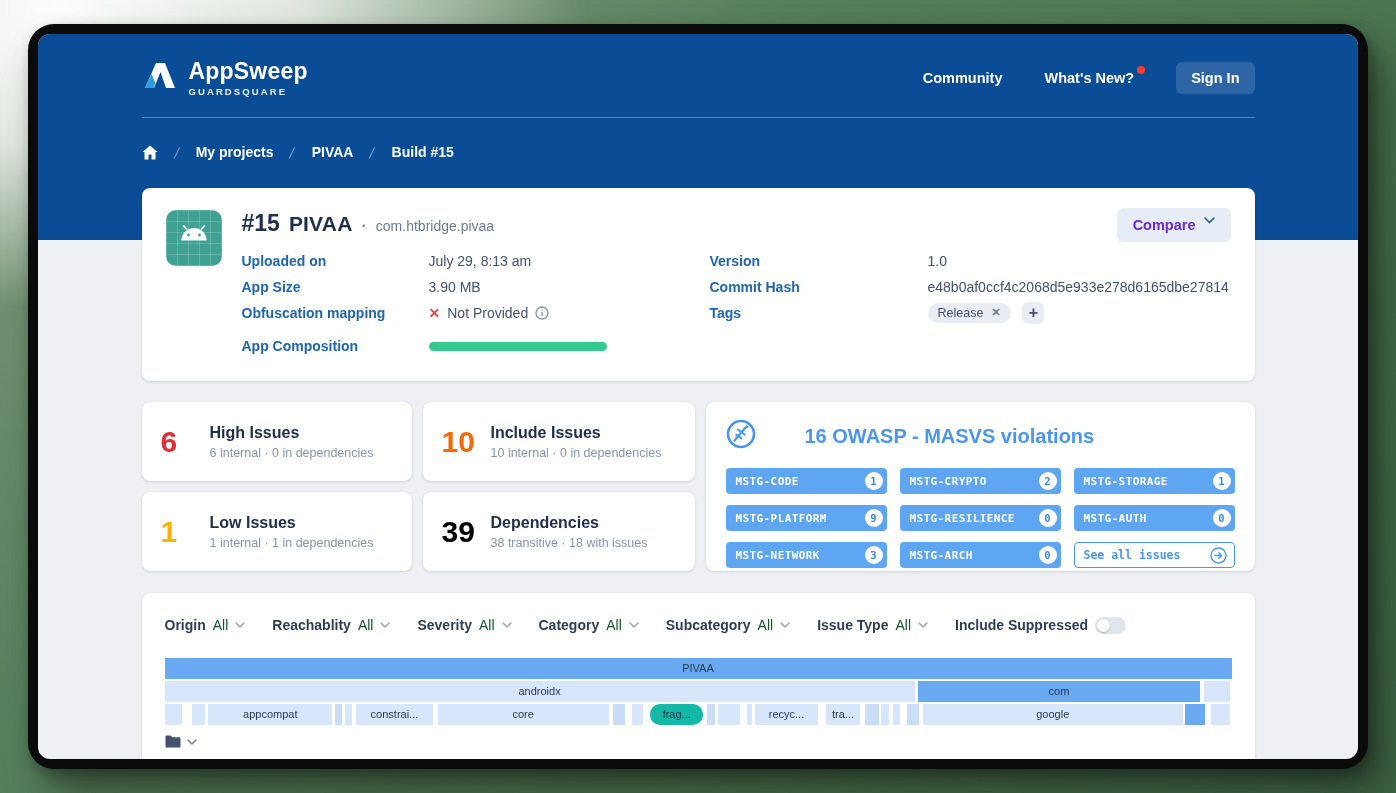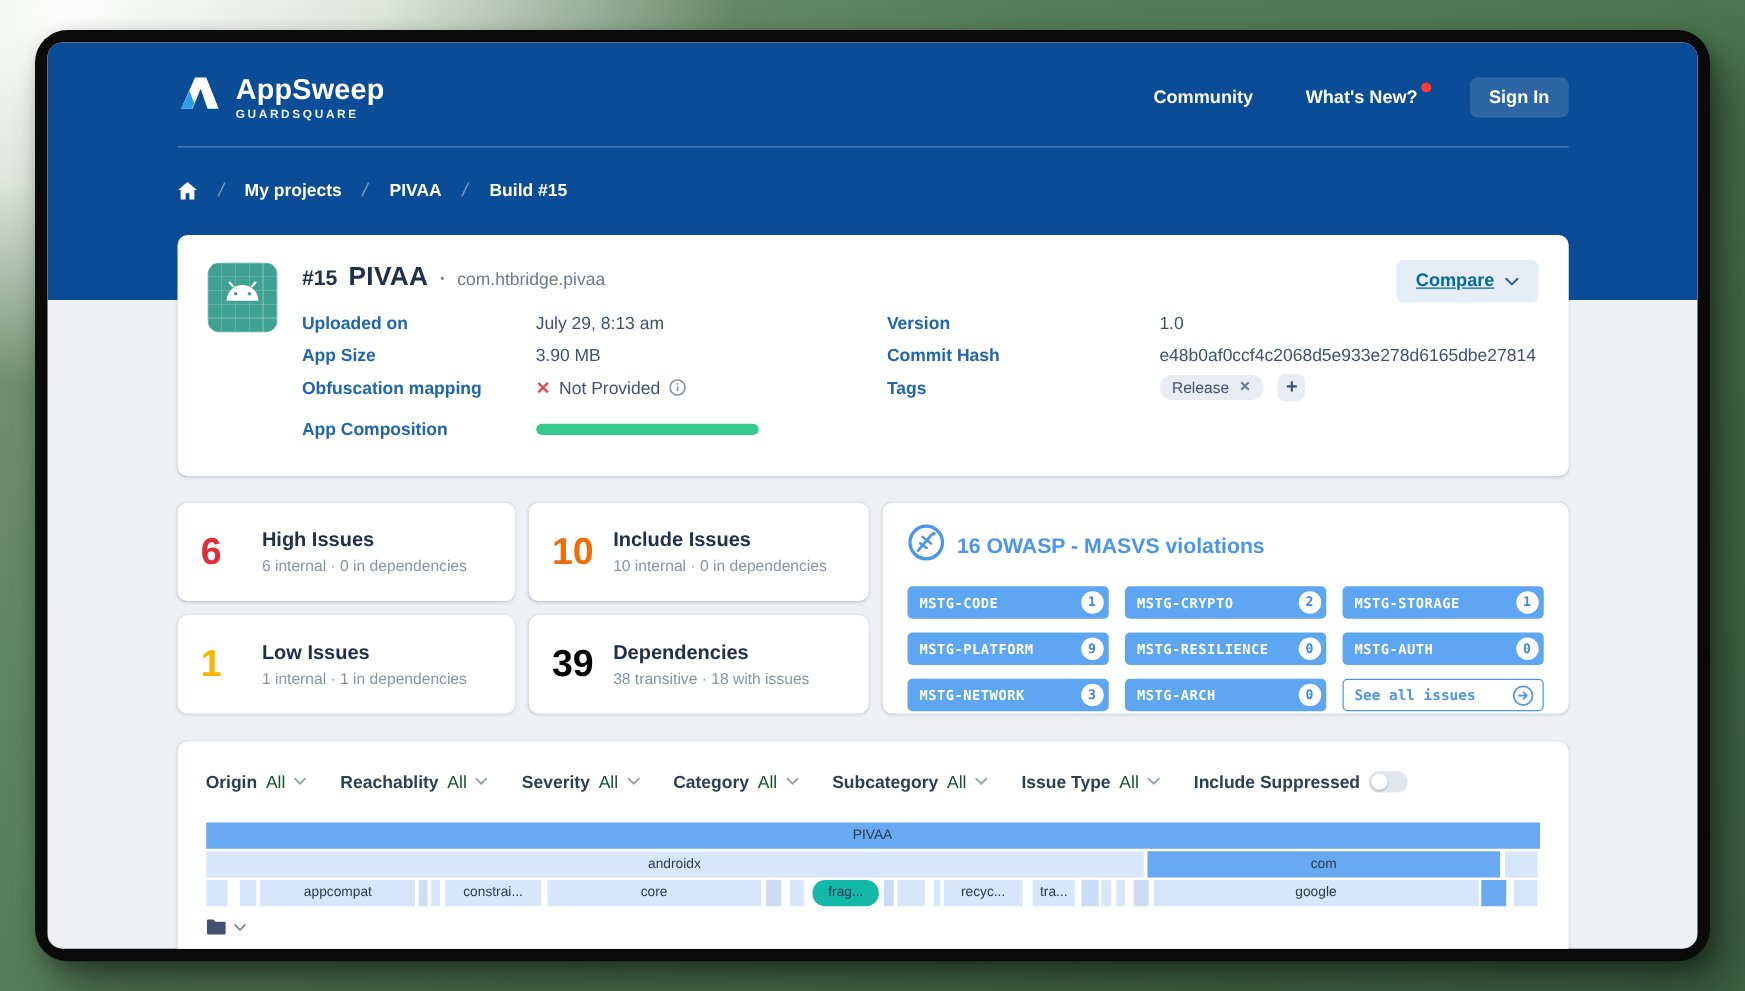--- a/index.html
+++ b/index.html
@@ -50,21 +50,21 @@
     width:56px; height:56px; border-radius:10px; flex:none;
     background:
       repeating-linear-gradient(0deg, rgba(255,255,255,0.18) 0 1px, transparent 1px 11px),
       repeating-linear-gradient(90deg, rgba(255,255,255,0.18) 0 1px, transparent 1px 11px),
       #3fa192;
     display:flex; align-items:center; justify-content:center;
   }
   .bc-flex { display:flex; gap:20px; }
   .bc-main { flex:1; }
   .title-row { display:flex; align-items:baseline; gap:9px; }
-  .b-num { font-size:17px; font-weight:700; color:#20304c; }
+  .b-num { font-size:23px; font-weight:700; color:#20304c; }
   .b-name { font-size:21px; font-weight:700; color:#20304c; letter-spacing:0.2px; }
   .b-dot { color:#7a889e; font-weight:700; }
   .b-pkg { font-size:14px; color:#6b7a90;text-align:center; }
   .field-cols { display:flex; margin-top:11px; }
   .fcol-left { width:468px; }
   .fcol-right { flex:1; }
   .frow { display:flex; align-items:center; height:26px; }
   .frow.progress-row { margin-top:7px; }
   .flabel { color:#2066ad; font-size:14px; font-weight:600; }
   .fcol-left .flabel { width:187px; }
@@ -72,35 +72,35 @@
   .fvalue { color:#42526e; font-size:14px; }
   .np-x { color:#e5484d; font-weight:700; font-size:14px; margin-right:7px; }
   .info-icon { display:inline-flex; margin-left:7px; vertical-align:-2px; }
   .progress-track { width:178px; height:9px; border-radius:6px; background:#36c98e; }
   .tag-chip { display:inline-flex; align-items:center; gap:8px; background:#e9edf3; border-radius:12px;
               padding:3px 10px; font-size:12.5px; color:#42526e; }
   .tag-x { color:#6b778c; font-size:11px; cursor:pointer; font-weight:700; }
   .tag-add { display:inline-flex; align-items:center; justify-content:center; width:22px; height:22px;
              margin-left:8px; background:#e9edf3; border:none; border-radius:6px; color:#42526e;
              font-size:16px; font-weight:600; cursor:pointer; vertical-align:middle; }
-  .compare-btn { position:absolute; top:20px; right:24px; display:flex; align-items:center; gap:8px;
+  .compare-btn { position:absolute; top:20px; right:24px; display:flex; gap:8px;
                  background:#e7edf6; border:none; border-radius:6px; padding:9px 16px;
-                 color:#0369a1; font-family:inherit; font-size:14.5px; font-weight:600; cursor:pointer;text-decoration:underline; }
+                 color:#6d28d9; font-family:inherit; font-size:14.5px; font-weight:600; cursor:pointer; }
 
   
   .summary-grid { display:grid; grid-template-columns:270px 272px 549px; gap:11px; margin-top:21px; }
   .sum-card { height:79px; display:flex; align-items:center; gap:15px; padding:0 19px; cursor:pointer; }
   .sum-count { font-size:30px; font-weight:600; min-width:34px; text-align:left; }
   .sum-title { font-size:16px; font-weight:700; color:#20304c; }
   .sum-sub { font-size:12.5px; color:#8594ab; margin-top:4px; }
 
   
   .owasp-card { grid-column:3; grid-row:1 / span 2; height:169px; padding:17px 20px; }
   .owasp-head { display:flex; align-items:center; gap:10px; }
-  .owasp-title { color:#4a96ee; font-size:17px; font-weight:700; }
+  .owasp-title { color:#4a96ee; font-size:20px; font-weight:700;margin-left:39px; }
   .badge-grid { display:grid; grid-template-columns:repeat(3, 1fr); gap:11px 13px; margin-top:15px; }
   .badge { height:26px; background:#5ea5f2; border-radius:4px; display:flex; align-items:center;
            justify-content:space-between; padding:0 4px 0 10px; cursor:pointer; }
   .badge-label { color:#ffffff; font-family:"DejaVu Sans Mono", monospace; font-size:11px; font-weight:700; letter-spacing:0.4px; }
   .badge-count { width:18px; height:18px; border-radius:50%; background:#ffffff; color:#3c87e0;
                  font-family:"DejaVu Sans Mono", monospace; font-size:10.5px; font-weight:700;
                  display:flex; align-items:center; justify-content:center; }
   .see-all { height:26px; background:#ffffff; border:1.5px solid #4a96ee; border-radius:4px;
              display:flex; align-items:center; justify-content:space-between; padding:0 7px 0 9px;
              color:#4a96ee; font-family:"DejaVu Sans Mono", monospace; font-size:11.5px; font-weight:700; cursor:pointer; }

